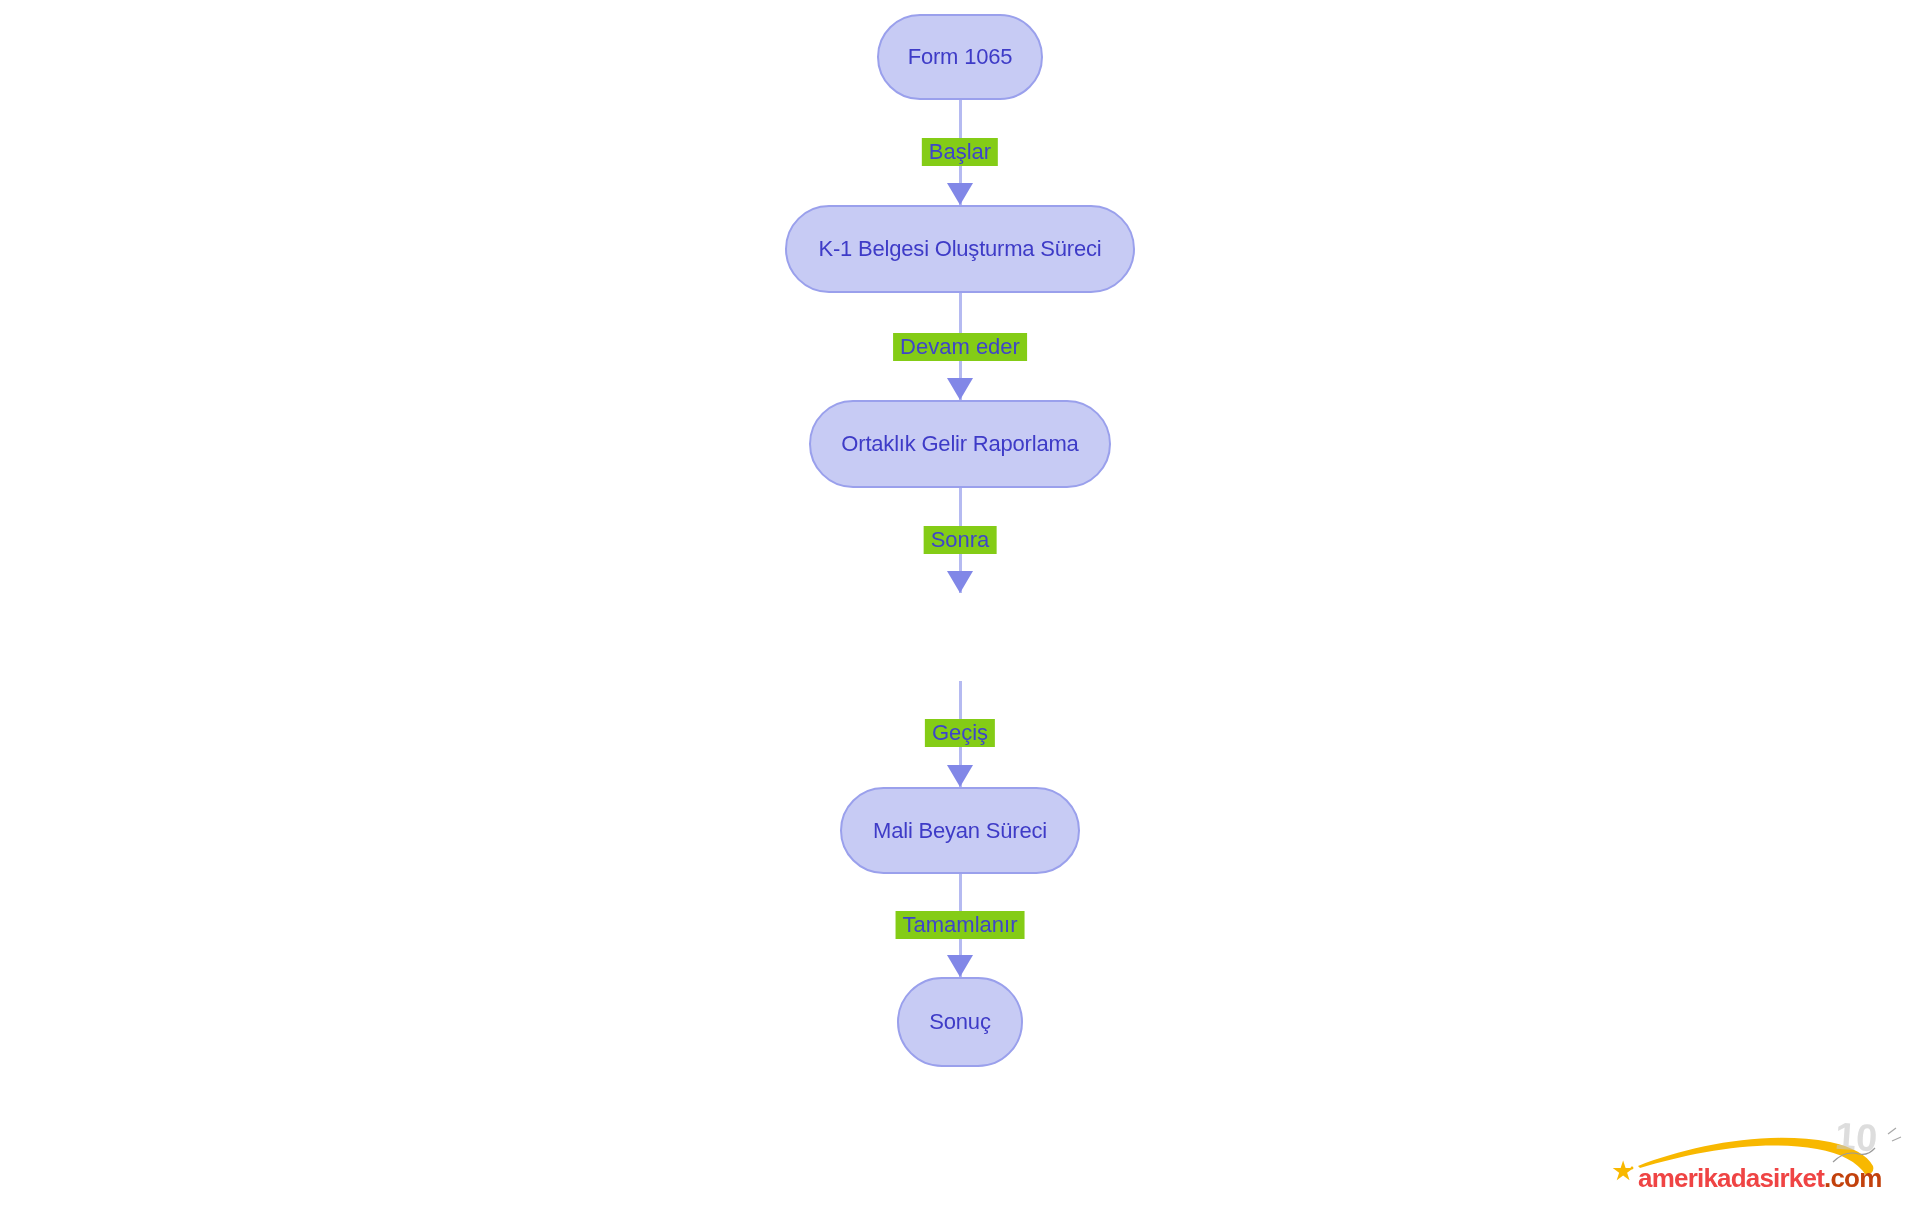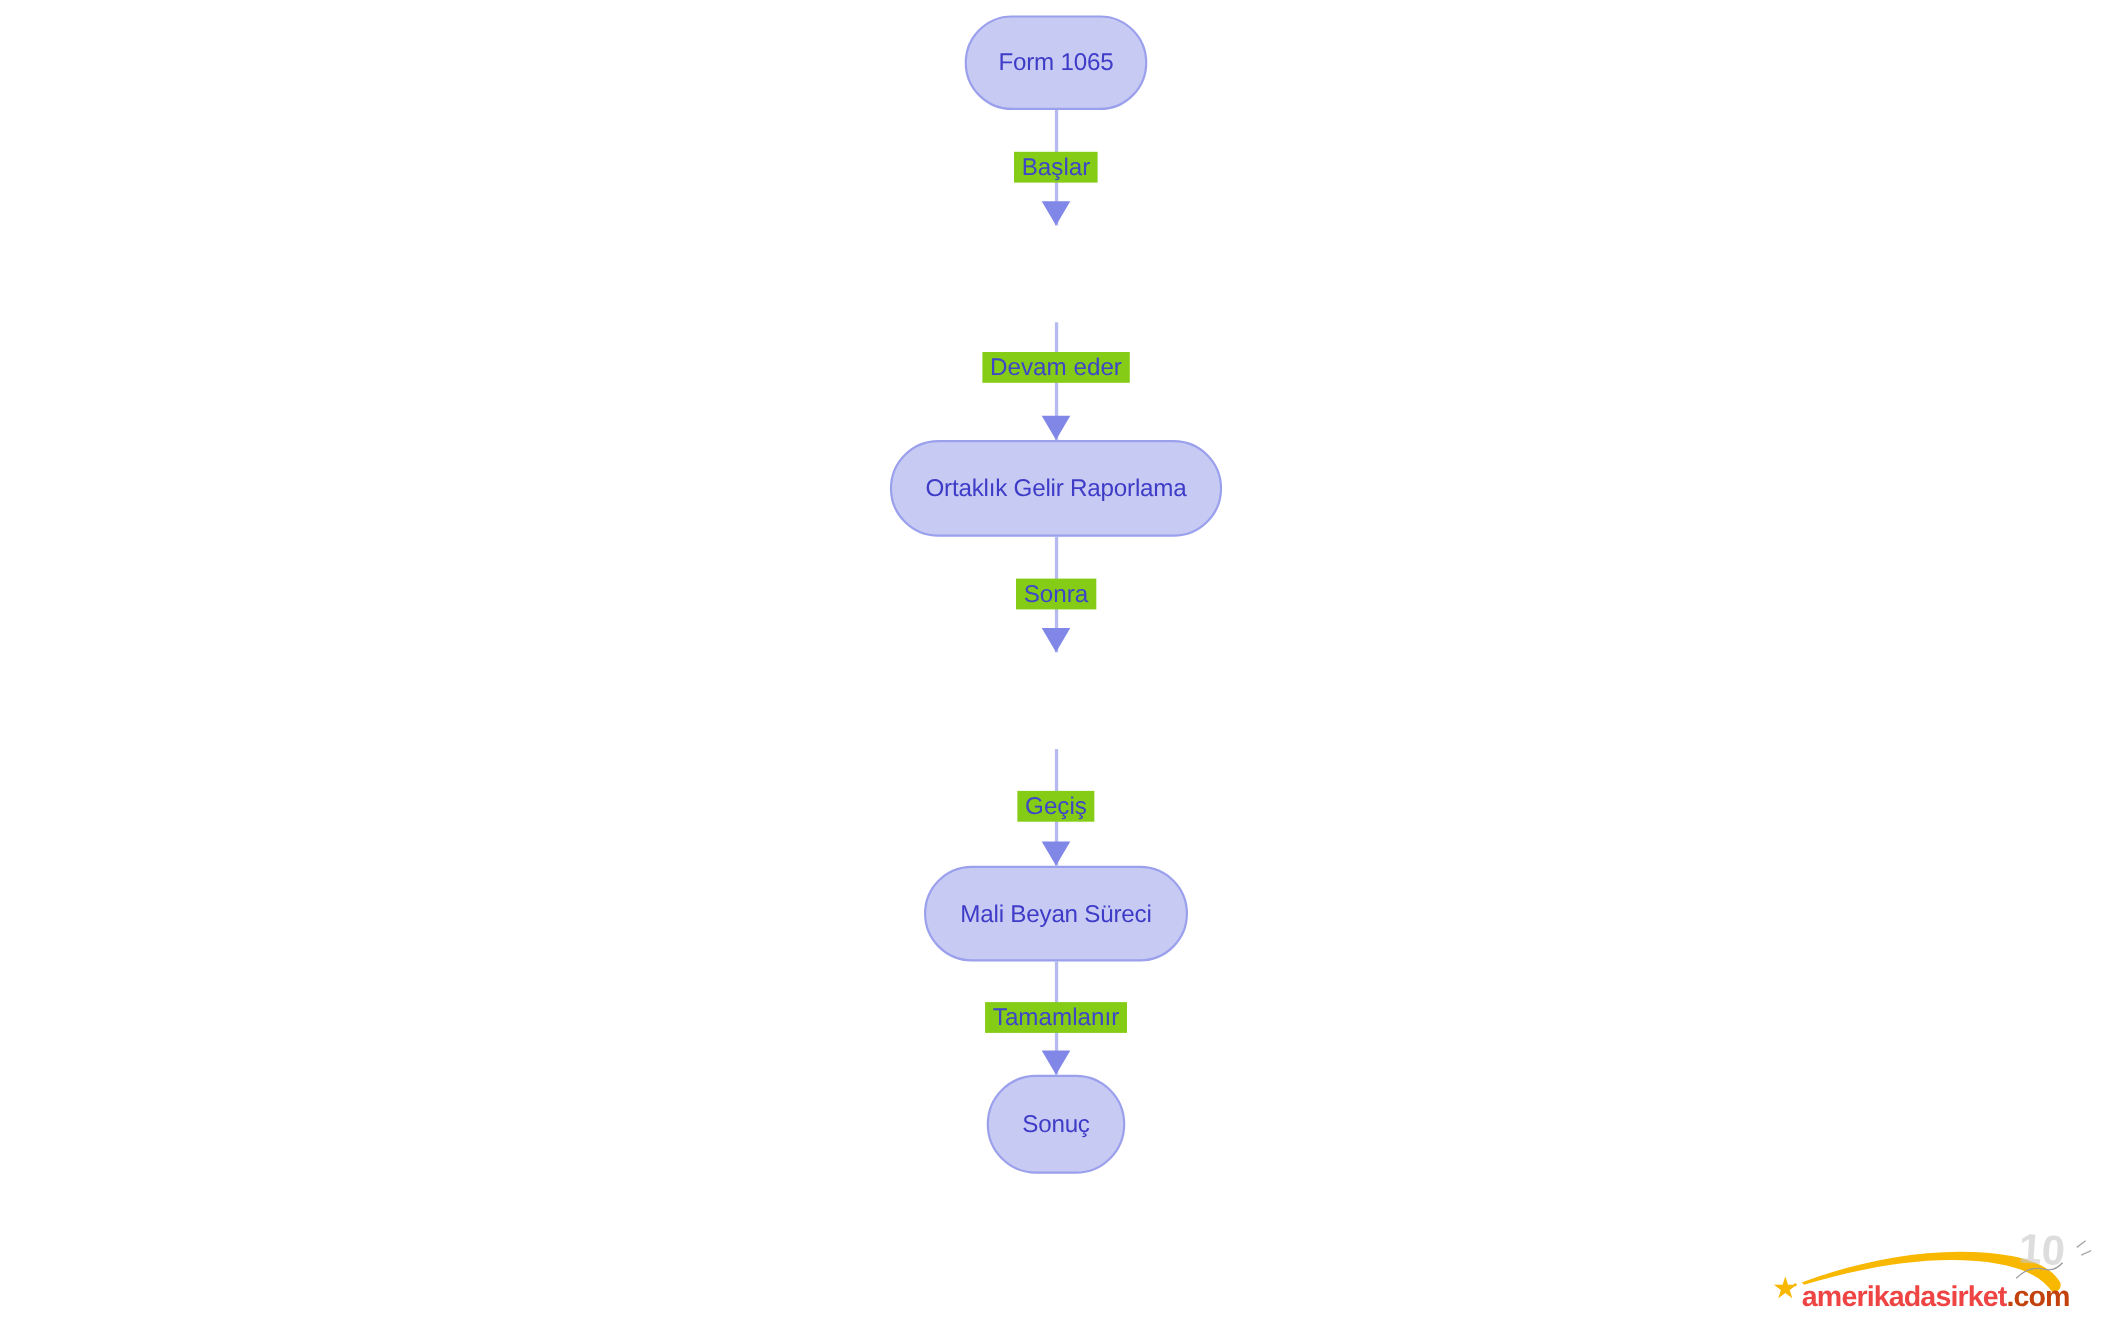--- a/index.html
+++ b/index.html
@@ -93,41 +93,44 @@
 </style>
 </head>
 <body>
 
 <div class="canvas">
 
   <div class="node" style="left:877px; top:14px;  width:166px; height:86px;">
     <span>Form 1065</span>
   </div>
 
+  <div class="node" style="left:785px; top:205px; width:350px; height:88px;">
+    <span>K-1 Belgesi Oluşturma Süreci</span>
+  </div>
 
   <div class="node" style="left:809px; top:400px; width:302px; height:88px;">
     <span>Ortaklık Gelir Raporlama</span>
   </div>
 
 
   <div class="node" style="left:840px; top:787px; width:240px; height:87px;">
     <span>Mali Beyan Süreci</span>
   </div>
 
   <div class="node" style="left:897px; top:977px; width:126px; height:90px; border-radius:45px;">
     <span>Sonuç</span>
   </div>
 
   <div class="edge-line" style="top:100px; height:105px;"></div>
   <div class="edge-arrow" style="top:183px;"></div>
   <div class="edge-label" style="top:152px;">Başlar</div>
 
   <div class="edge-line" style="top:293px; height:107px;"></div>
   <div class="edge-arrow" style="top:378px;"></div>
-  <div class="edge-label" style="top:334px;">Devam eder</div>
+  <div class="edge-label" style="top:347px;">Devam eder</div>
 
   <div class="edge-line" style="top:488px; height:105px;"></div>
   <div class="edge-arrow" style="top:571px;"></div>
   <div class="edge-label" style="top:540px;">Sonra</div>
 
   <div class="edge-line" style="top:681px; height:106px;"></div>
   <div class="edge-arrow" style="top:765px;"></div>
   <div class="edge-label" style="top:733px;">Geçiş</div>
 
   <div class="edge-line" style="top:874px; height:103px;"></div>

